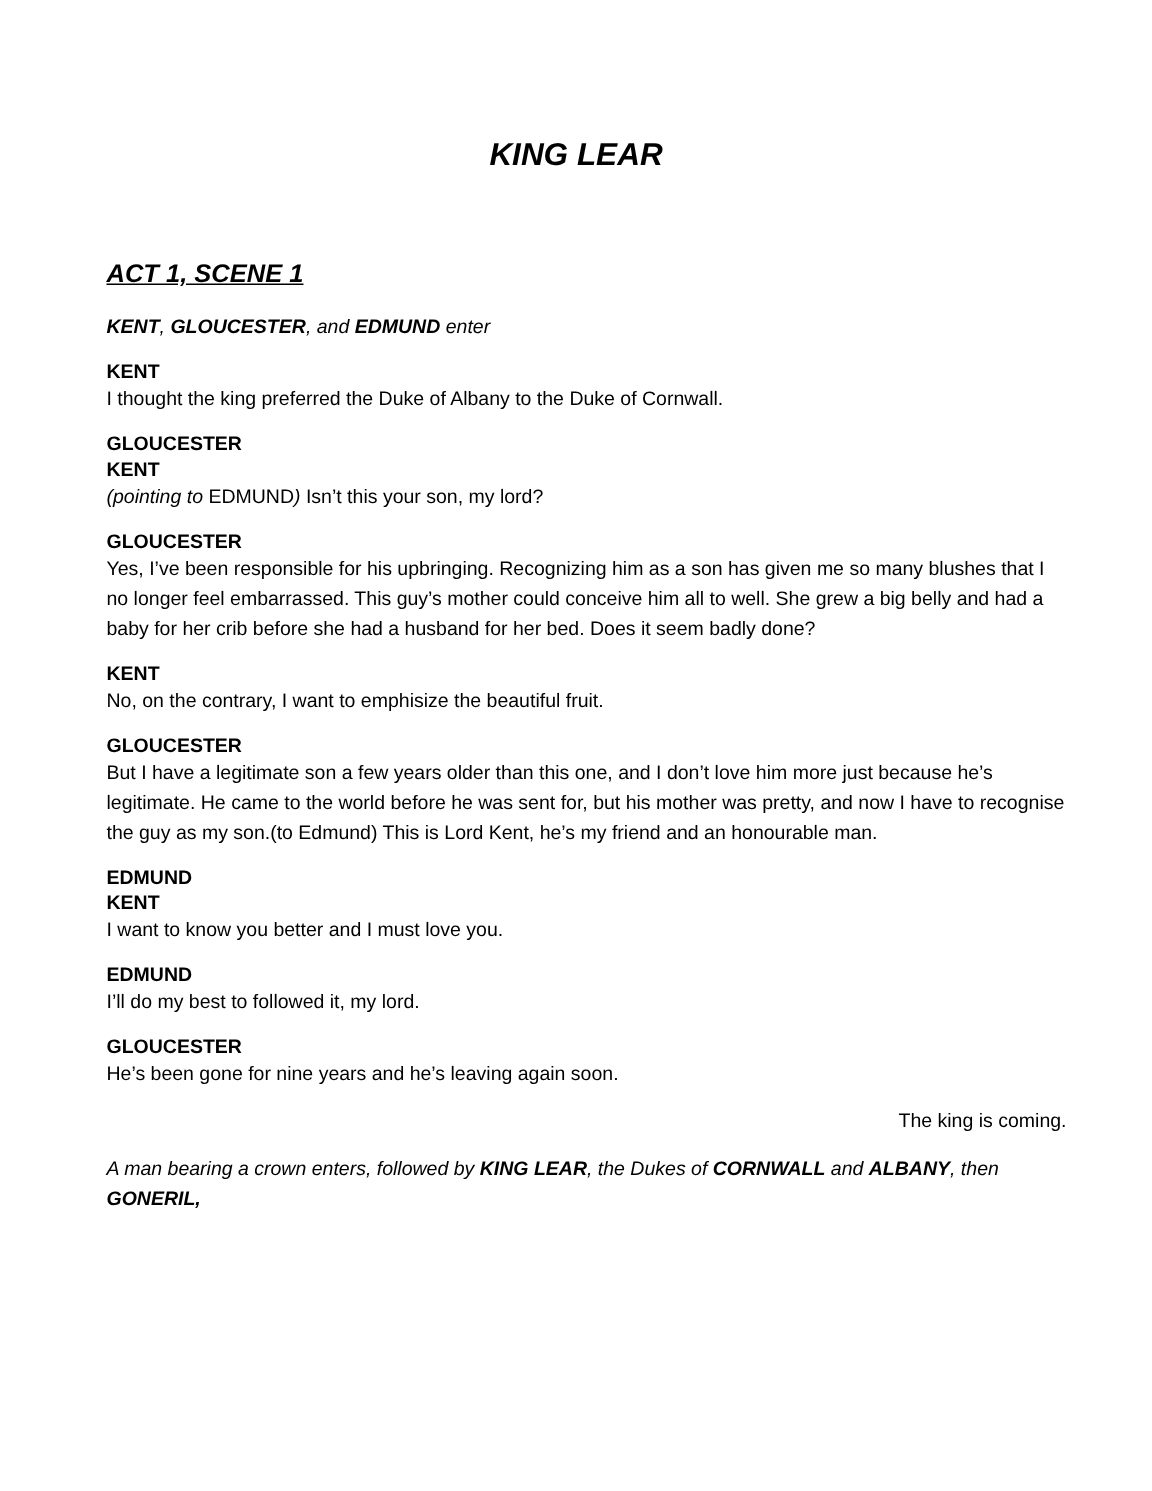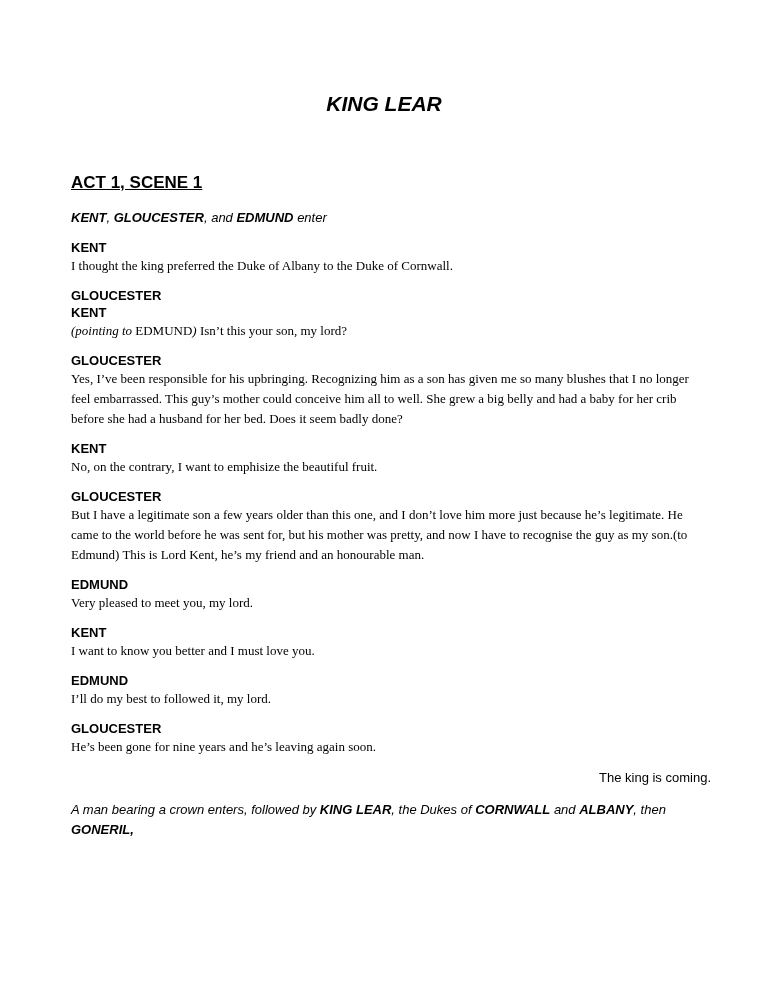--- a/index.html
+++ b/index.html
@@ -8,27 +8,27 @@
     font-family: "Liberation Sans", sans-serif; color: #000;
     font-size: 13px;
   }
   .page { position: absolute; left: 0; top: 4px; width: 768px; height: 994px; }
   .title {
     position: absolute; top: 88px; left: 0; width: 768px; text-align: center;
     font-size: 21px; font-weight: bold; font-style: italic; letter-spacing: 0px;
   }
   .content { position: absolute; left: 71px; top: 168px; width: 640px; }
   .scene {
-    font-size: 17px; font-weight: bold; text-decoration: underline;
+    font-size: 17px; font-weight: bold; font-style: italic; text-decoration: underline;
     margin: 0 0 14px 0; line-height: 22px;
   }
   .direction { font-style: italic; line-height: 20px; margin: 12px 0 11px 0; }
   .direction b { font-weight: bold; }
   .speaker { font-weight: bold; line-height: 17px; margin: 0; }
-  .line { line-height: 20px; margin: 0 0 11px 0; font-family: Liberation Serif, serif; }
+  .line { line-height: 20px; margin: 0 0 11px 0; }
   .plain { line-height: 20px; margin: 0 0 11px 0; text-align: right; }
   .block { margin: 0; }
 </style>
 </head>
 <body>
 
 <div class="page">
   <div class="title">KING LEAR</div>
 
   <div class="content">
@@ -62,21 +62,20 @@
       <p class="line">No, on the contrary, I want to emphisize the beautiful fruit.</p>
     </div>
 
     <div class="block">
       <p class="speaker">GLOUCESTER</p>
       <p class="line">But I have a legitimate son a few years older than this one, and I don’t love him more just because he’s legitimate. He came to the world before he was sent for, but his mother was pretty, and now I have to recognise the guy as my son.(to Edmund) This is Lord Kent, he’s my friend and an honourable man.</p>
     </div>
 
     <div class="block">
       <p class="speaker">EDMUND</p>
-      <p class="line">Very pleased to meet you, my lord.</p>
     </div>
 
     <div class="block">
       <p class="speaker">KENT</p>
       <p class="line">I want to know you better and I must love you.</p>
     </div>
 
     <div class="block">
       <p class="speaker">EDMUND</p>
       <p class="line">I’ll do my best to followed it, my lord.</p>

